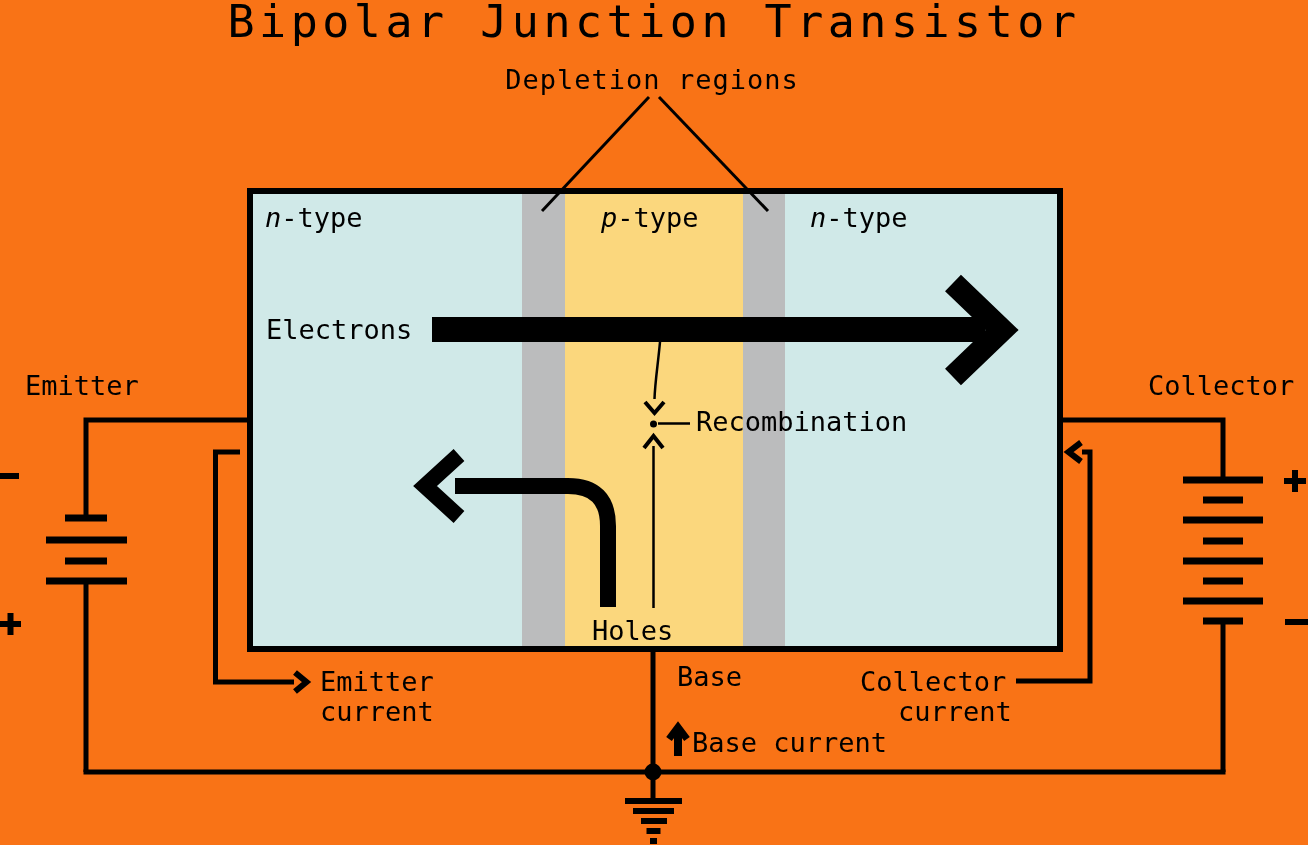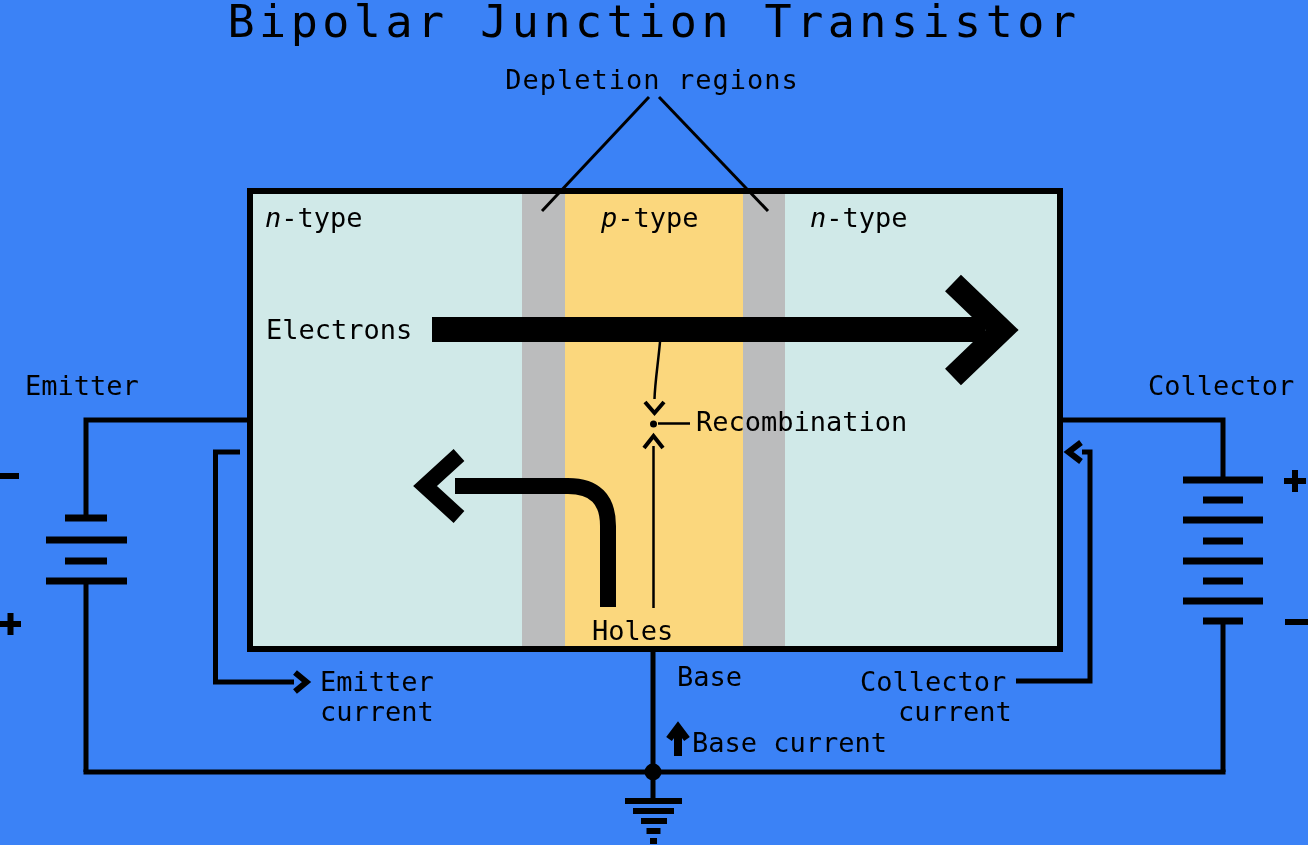--- a/index.html
+++ b/index.html
@@ -4,21 +4,21 @@
 <style>
   html, body {
     margin: 0;
     padding: 0;
     background: #ffffff;
   }
   .stage {
     position: relative;
     width: 1308px;
     height: 845px;
-    background: #3b82f6;
+    background: #f97316;
     overflow: hidden;
   }
   svg {
     display: block;
   }
   svg text {
     font-family: "DejaVu Sans Mono", "Liberation Mono", monospace;
     fill: #000000;
   }
   .lbl   { font-size: 27px; }

